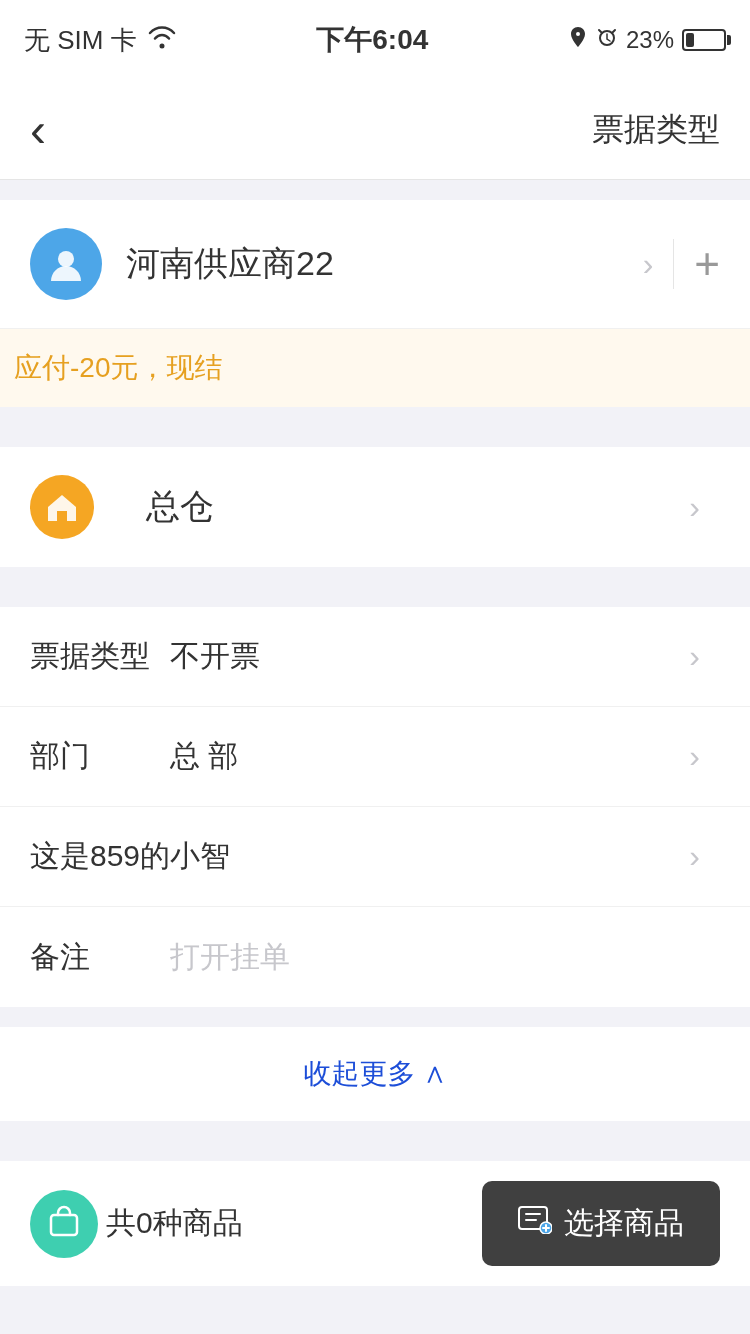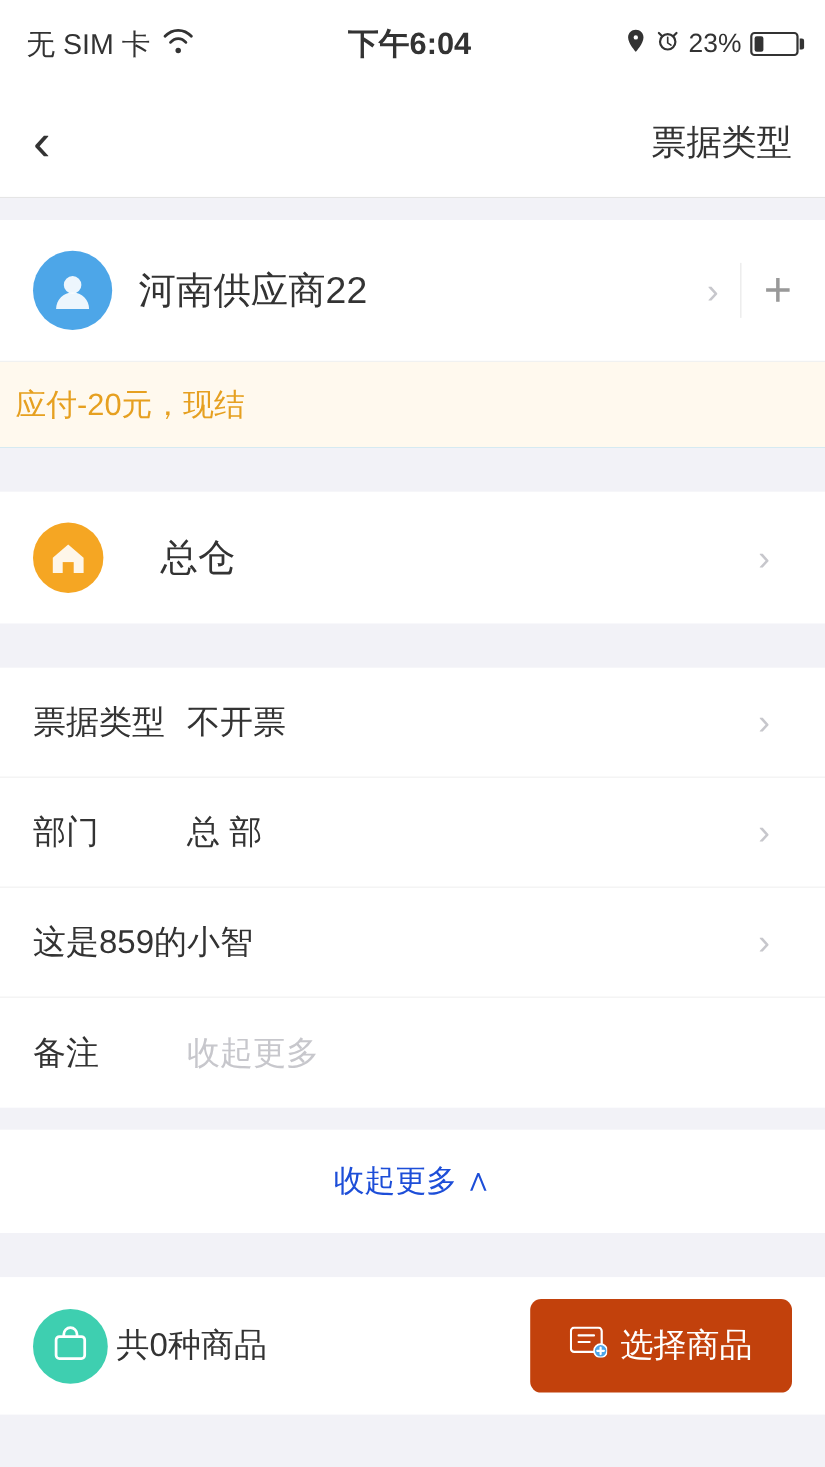--- a/index.html
+++ b/index.html
@@ -232,21 +232,21 @@
       display: flex;
       align-items: center;
       justify-content: center;
     }
     .goods-icon svg { width: 38px; height: 38px; }
     .goods-text {
       font-size: 30px;
       color: #333;
     }
     .select-btn {
-      background: #c2410c;
+      background: #404040;
       color: #fff;
       border: none;
       border-radius: 10px;
       padding: 22px 36px;
       font-size: 30px;
       display: flex;
       align-items: center;
       gap: 12px;
       cursor: pointer;
     }
@@ -343,21 +343,21 @@
       <span class="form-label">部门</span>
       <span class="form-value">总 部</span>
       <span class="chevron-right">›</span>
     </div>
     <div class="form-row">
       <span class="form-value">这是859的小智</span>
       <span class="chevron-right">›</span>
     </div>
     <div class="form-row">
       <span class="form-label">备注</span>
-      <span class="form-value placeholder">收起更多</span>
+      <span class="form-value placeholder">打开挂单</span>
     </div>
   </div>
 
   <div class="collapse-row">
     <span>收起更多 ∧</span>
   </div>
 
   <div class="section-gap"></div>
   <div class="bottom-bar">
     <div class="goods-count">

